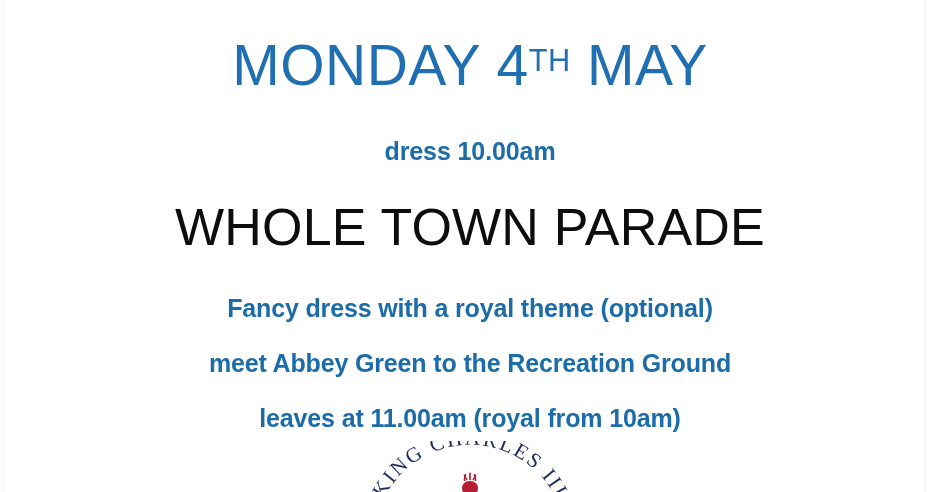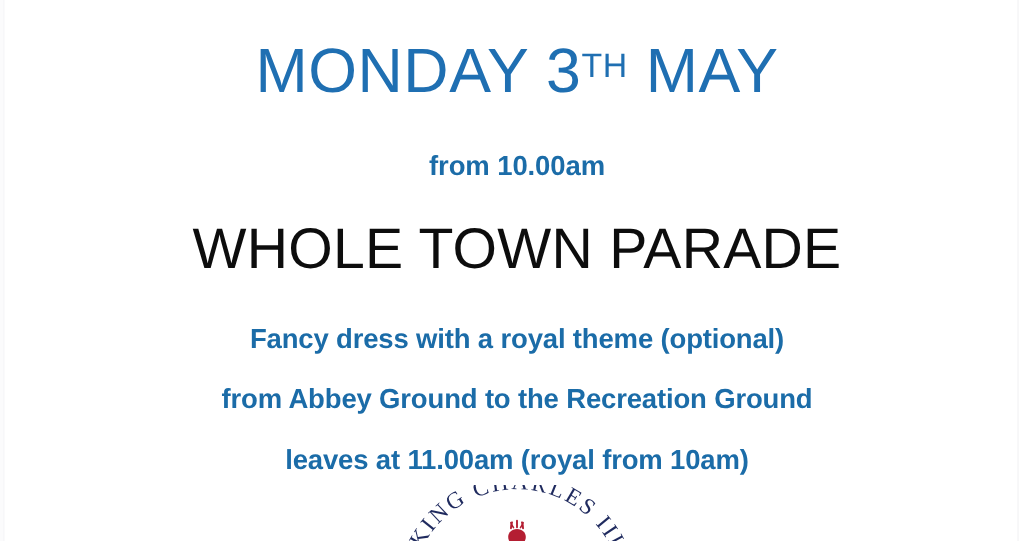--- a/index.html
+++ b/index.html
@@ -129,28 +129,28 @@
 </head>
 <body>
 
 <div class="poster">
 
   <div class="page-edge-left"></div>
   <div class="page-edge-right"></div>
 
   <div class="content">
 
-    <div class="headline"><span>MONDAY 3</span><sup class="ordinal">TH</sup><span> MAY</span></div>
-
-    <div class="subline-time">from 10.00am</div>
+    <div class="headline"><span>MONDAY 4</span><sup class="ordinal">TH</sup><span> MAY</span></div>
+
+    <div class="subline-time">dress 10.00am</div>
 
     <div class="parade-title">WHOLE TOWN PARADE</div>
 
     <div class="detail-line l1">Fancy dress with a royal theme (optional)</div>
-    <div class="detail-line l2">from Abbey Ground to the Recreation Ground</div>
+    <div class="detail-line l2">meet Abbey Green to the Recreation Ground</div>
     <div class="detail-line l3">leaves at 11.00am (royal from 10am)</div>
 
   </div>
 
   <div class="emblem-wrap">
     <svg width="210" height="120" viewBox="0 0 210 120" xmlns="http://www.w3.org/2000/svg">
       <defs>
         <path id="arcPath" d="M 10 86 A 96 96 0 0 1 200 86" fill="none"></path>
       </defs>
 

